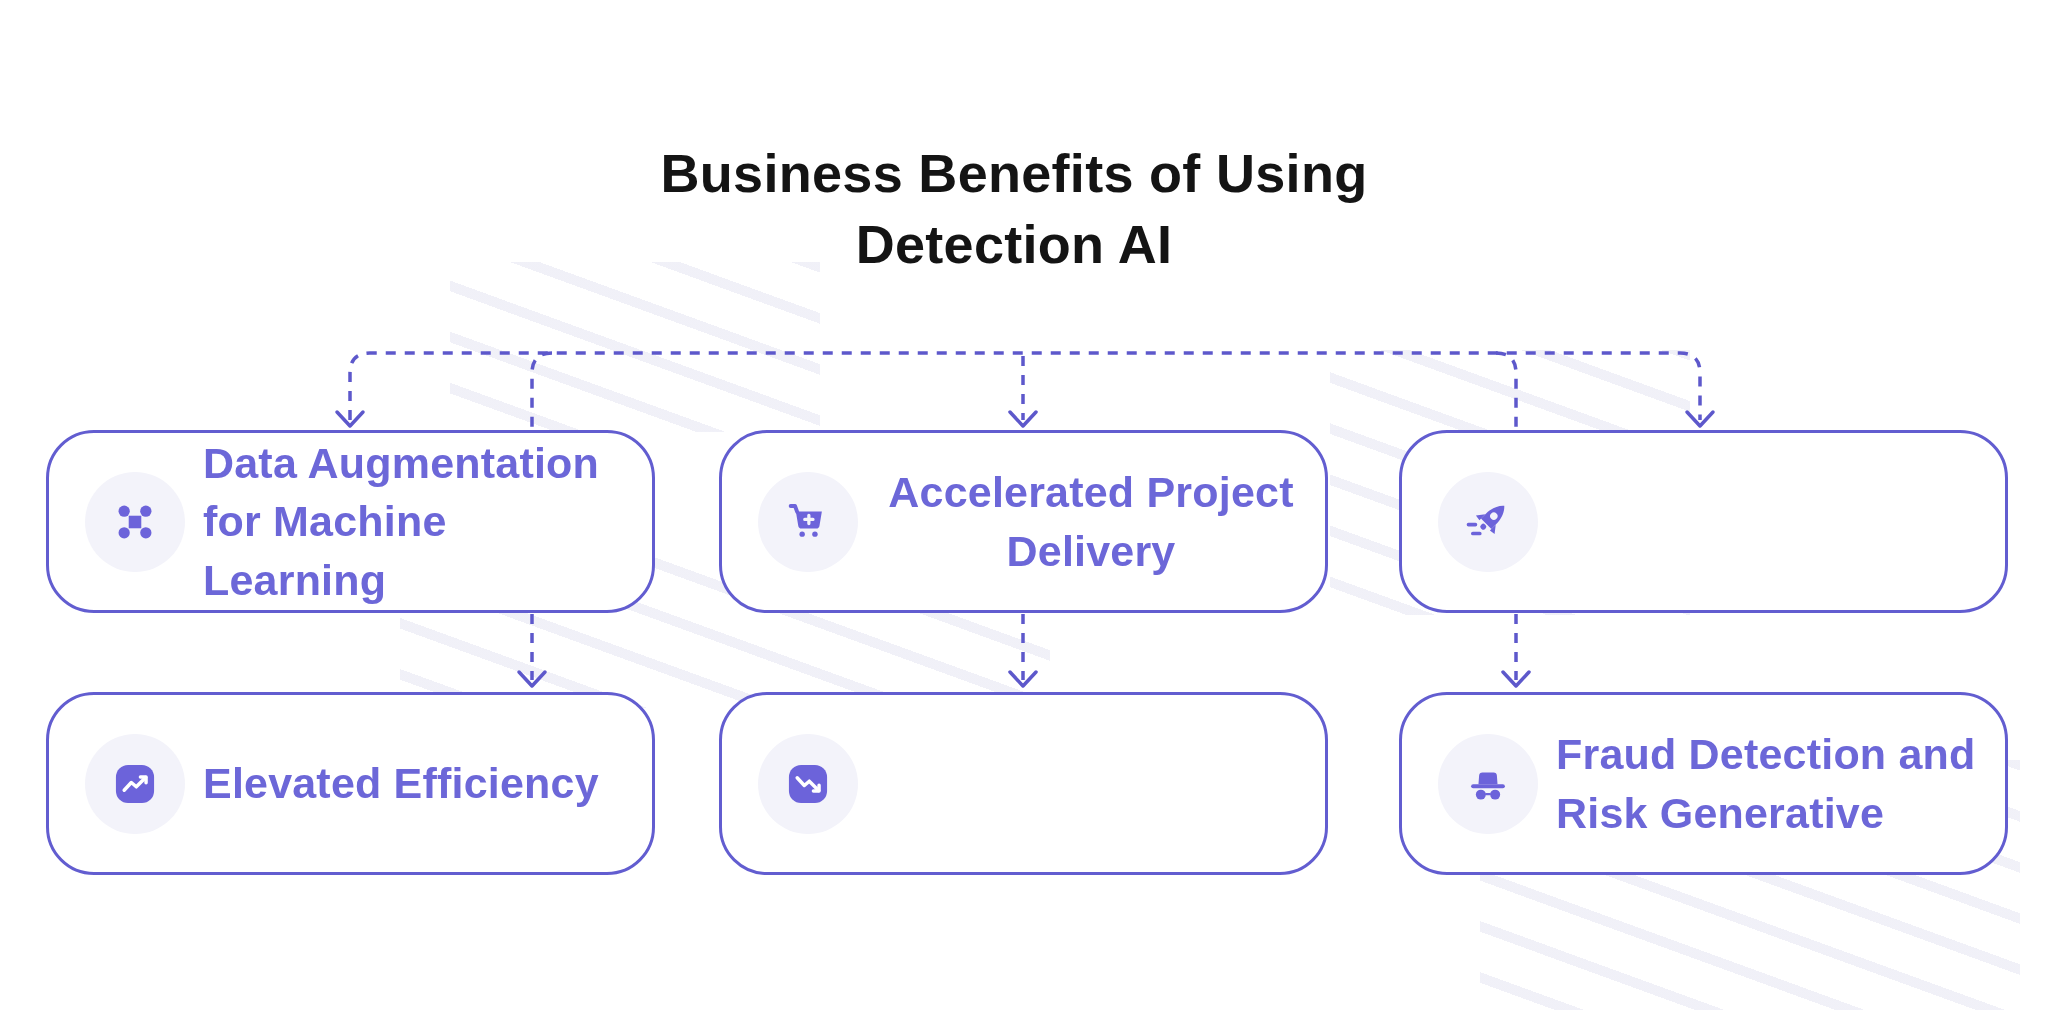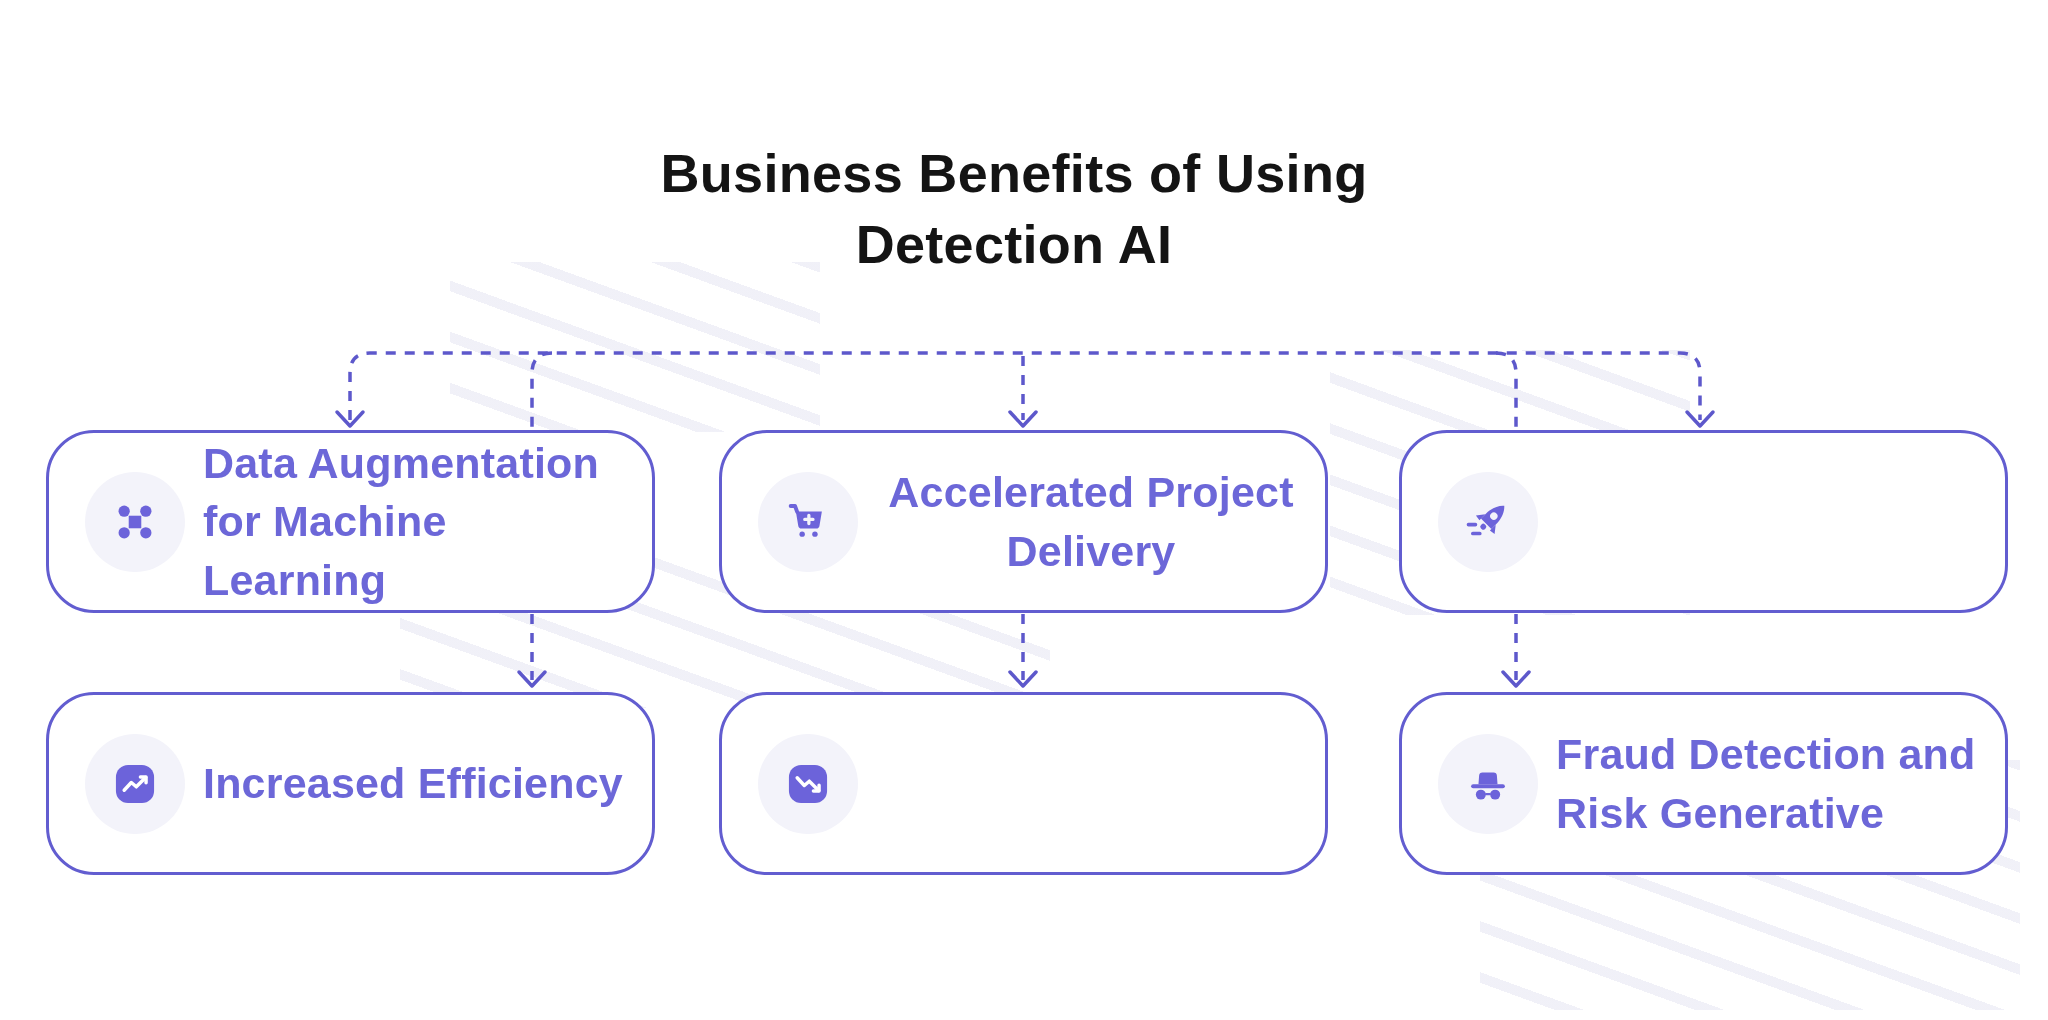--- a/index.html
+++ b/index.html
@@ -123,21 +123,21 @@
   </div>
 
   <div class="card row2 col1">
     <div class="icon-wrap">
       <svg viewBox="0 0 24 24">
         <rect x="3.2" y="3.2" width="17.6" height="17.6" rx="5.6" fill="#6c63da"></rect>
         <path d="M7 14.9 L10.3 11.3 L12.6 13.3 L16.9 9" fill="none" stroke="#ffffff" stroke-width="1.6" stroke-linecap="round" stroke-linejoin="round"></path>
         <path d="M14.5 8.8 L17.1 8.8 L17.1 11.4" fill="none" stroke="#ffffff" stroke-width="1.6" stroke-linecap="round" stroke-linejoin="round"></path>
       </svg>
     </div>
-    <div class="card-label">Increased Efficiency</div>
+    <div class="card-label">Elevated Efficiency</div>
   </div>
 
   <div class="card row2 col2">
     <div class="icon-wrap">
       <svg viewBox="0 0 24 24">
         <rect x="3.2" y="3.2" width="17.6" height="17.6" rx="5.6" fill="#6c63da"></rect>
         <path d="M7 9.1 L10.3 12.7 L12.6 10.7 L16.9 15" fill="none" stroke="#ffffff" stroke-width="1.6" stroke-linecap="round" stroke-linejoin="round"></path>
         <path d="M14.5 15.2 L17.1 15.2 L17.1 12.6" fill="none" stroke="#ffffff" stroke-width="1.6" stroke-linecap="round" stroke-linejoin="round"></path>
       </svg>
     </div>

